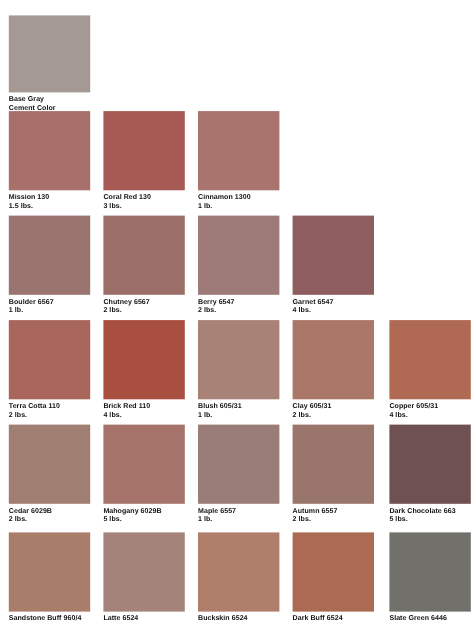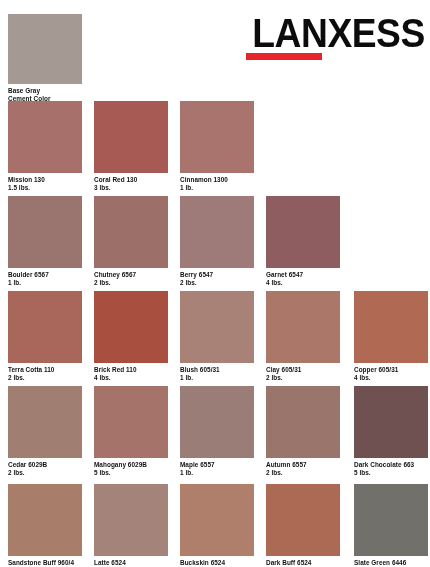--- a/index.html
+++ b/index.html
@@ -91,26 +91,20 @@
   #base-cell .swatch-chip {
     width: 74px;
     height: 70px;
   }
 </style>
 </head>
 <body>
 
 <div id="page">
 
-  <div id="header">
-    <div id="logo">
-      <span class="wordmark">LANXESS</span>
-      <span class="underbar"></span>
-    </div>
-  </div>
 
   <div class="swatch-cell" id="base-cell" style="left: 8px; top: 14px;">
     <span class="swatch-chip" style="width: 74px; height: 70px; background: rgb(164, 154, 147);"></span>
     <div class="swatch-label">Base Gray</div>
     <div class="swatch-amount">Cement Color</div>
   </div>
 
   <div id="swatch-grid">
       <div class="swatch-cell" style="left: 8px; top: 101px;">
         <span class="swatch-chip" style="width: 74px; height: 72px; background: rgb(168, 112, 107);"></span>

